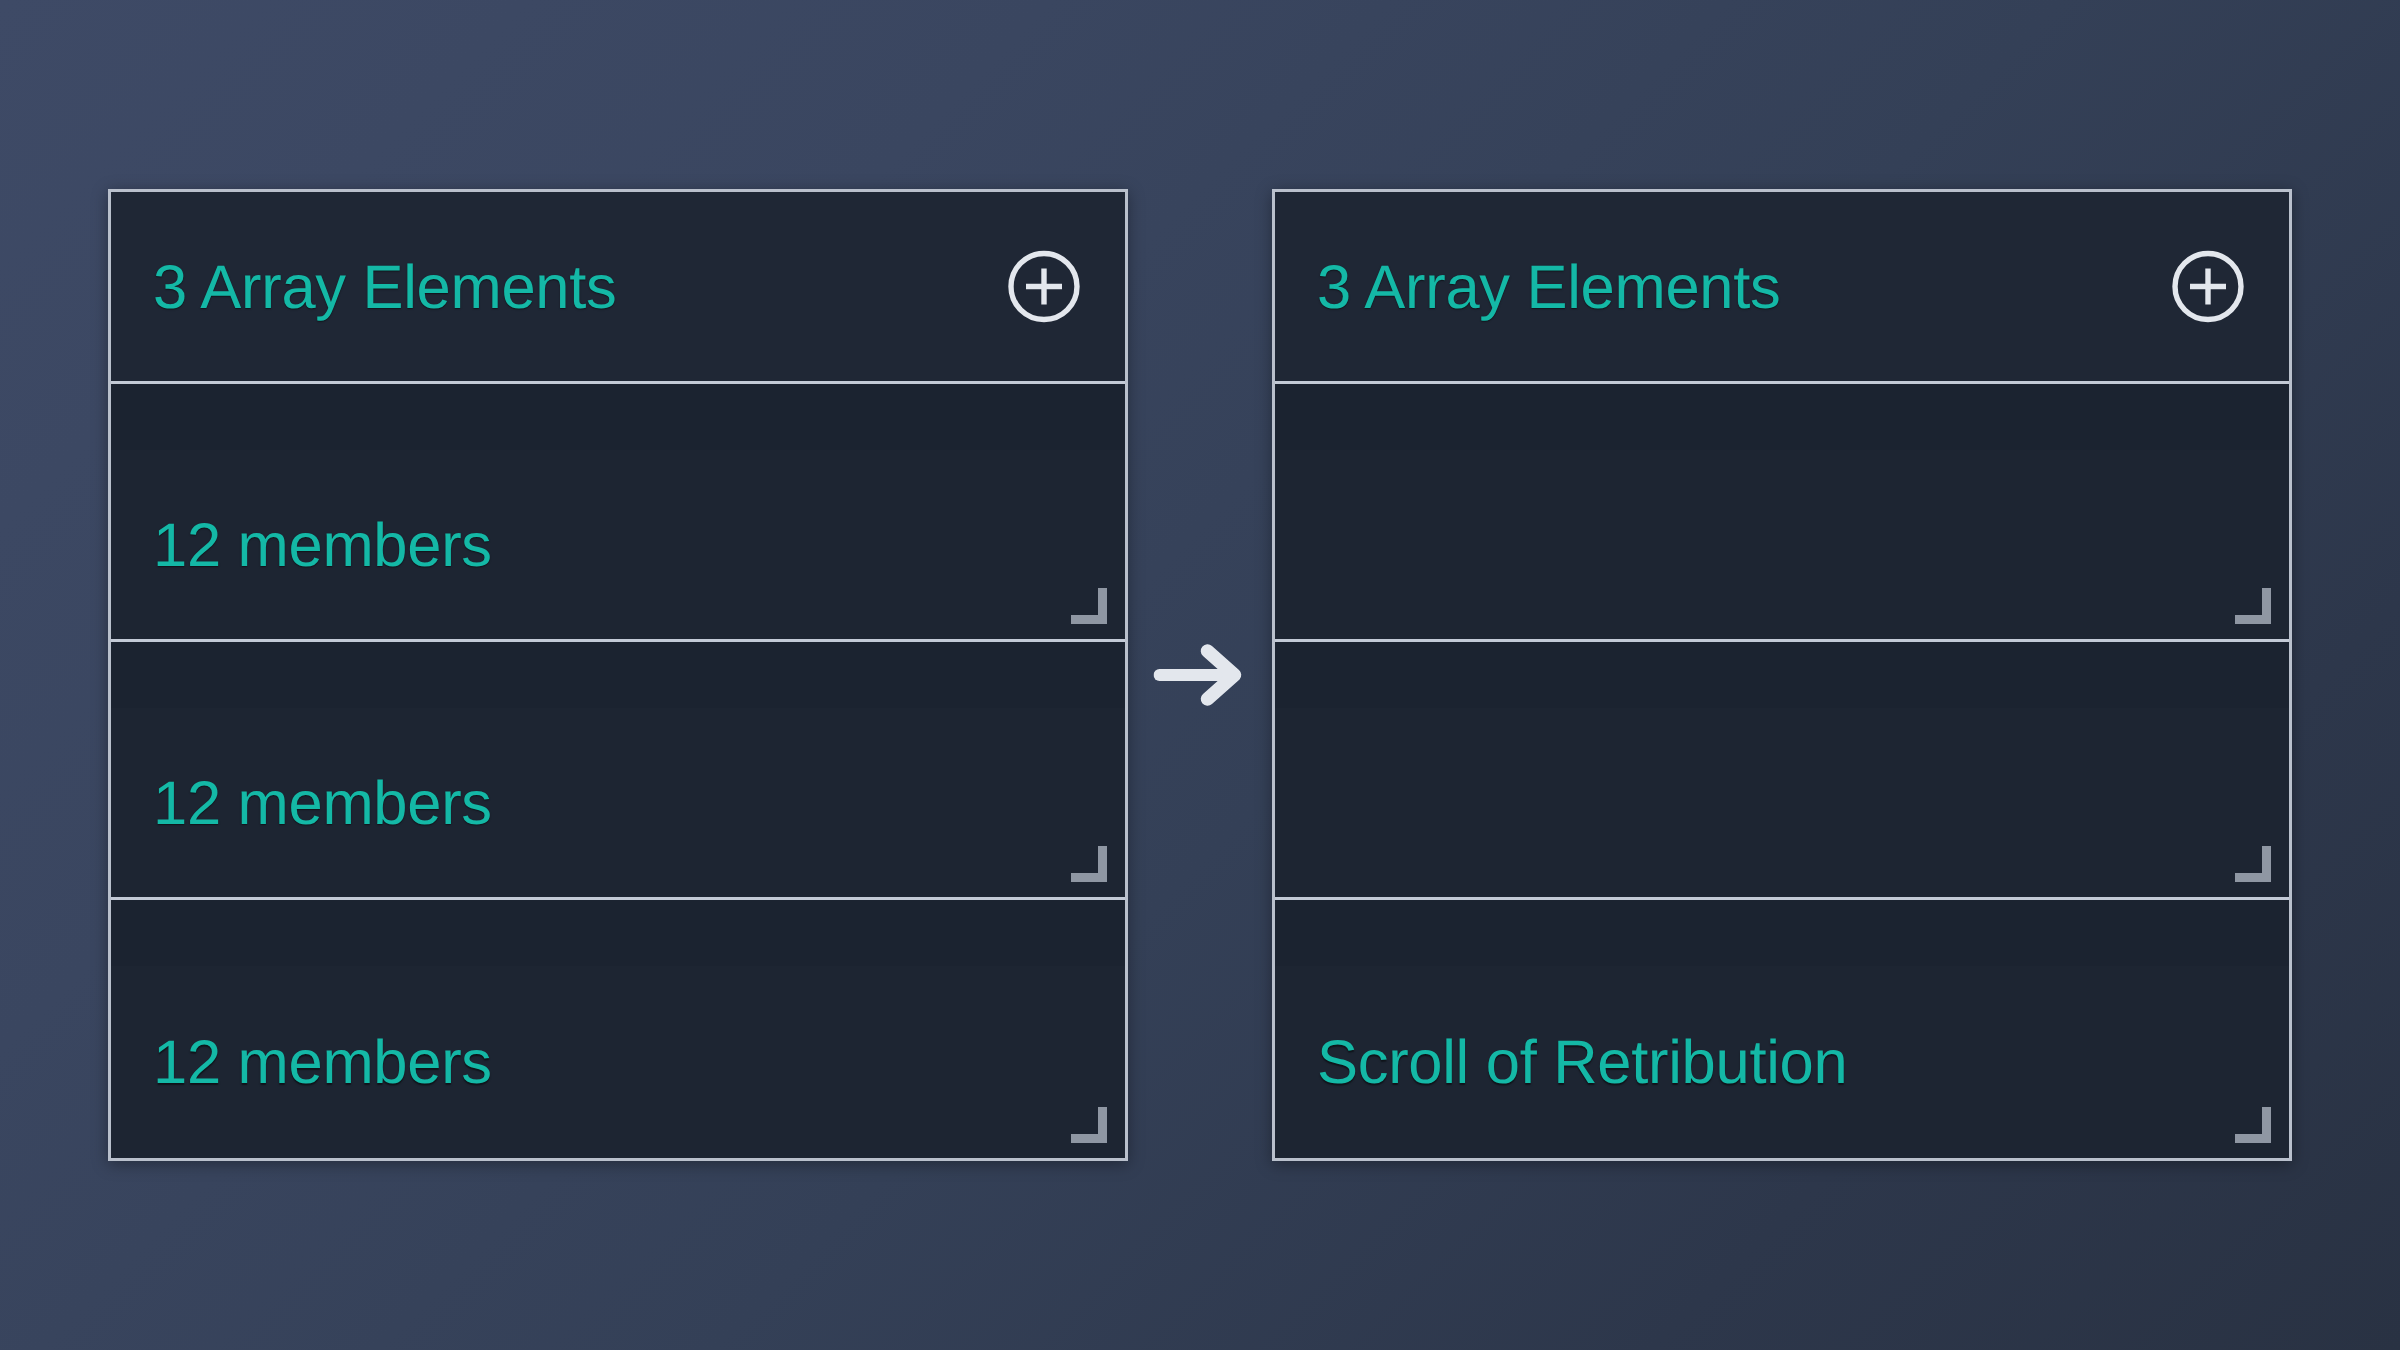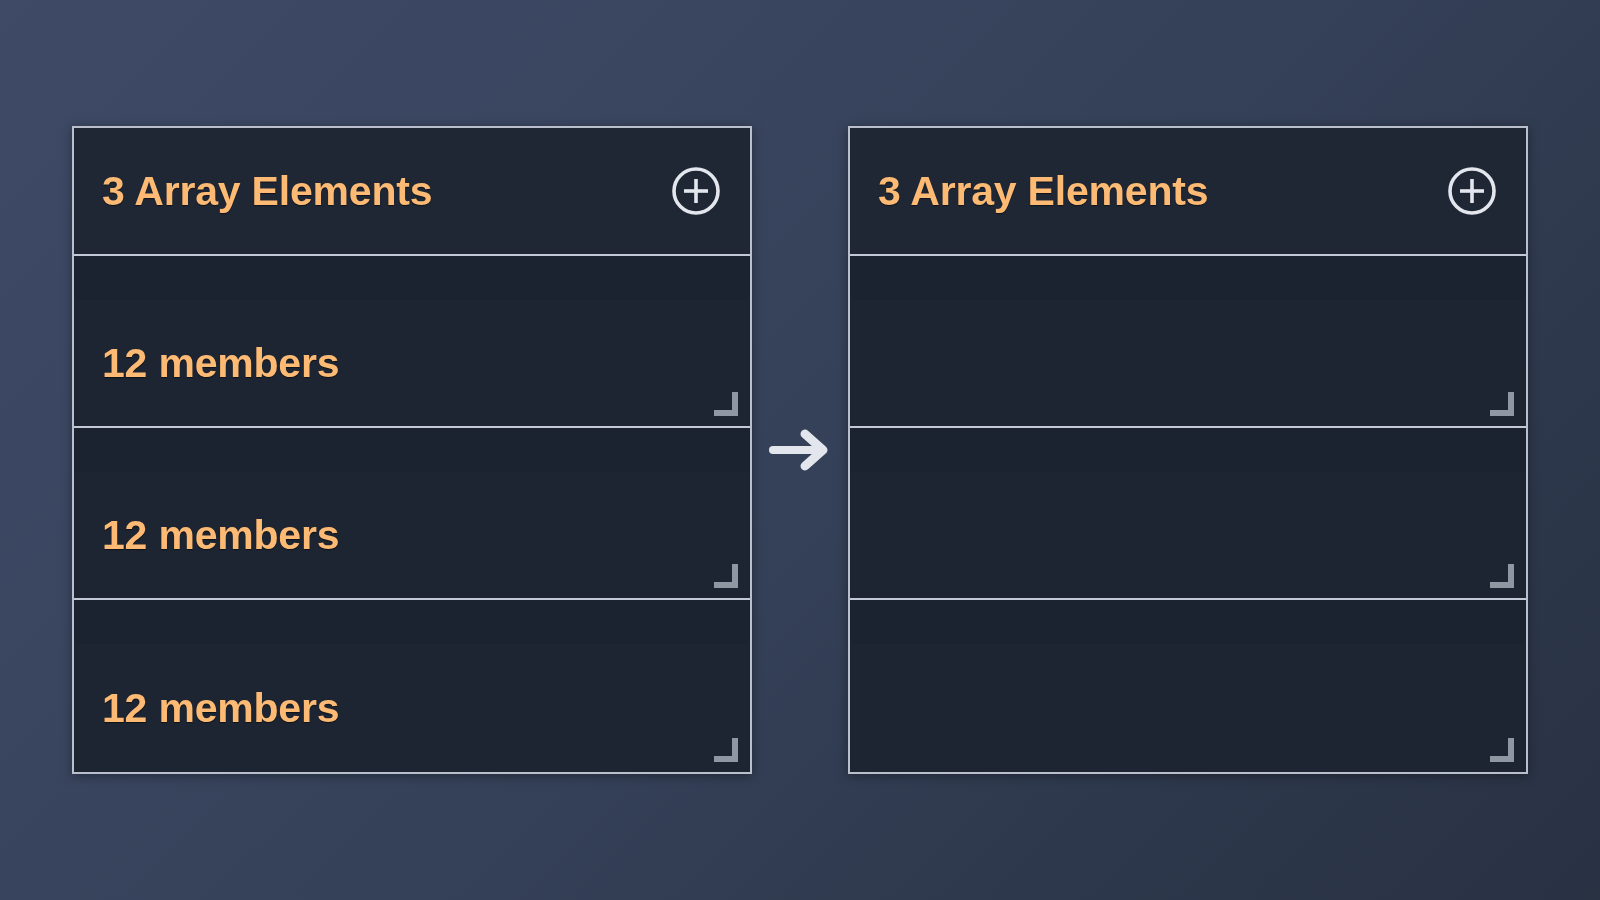--- a/index.html
+++ b/index.html
@@ -32,22 +32,22 @@
   }
   .row.header {
     background:#1f2735;
     justify-content:space-between;
     border-bottom:2px solid #c3cad6;
   }
   .row.item { border-bottom:2px solid #c3cad6;margin-top:44px; }
   .row.item:last-child { border-bottom:none; }
   .row-label {
     font-size:41px;
-    font-weight:bold;
-    color:#fdba74;
+    font-weight:normal;
+    color:#14b8a6;
     letter-spacing:-0.2px;
     white-space:nowrap;
     text-shadow:0 1px 1px rgba(0,0,0,0.5);
   }
   .plus-icon { width:52px; height:52px; flex:0 0 auto; display:block; }
   .handle {
     position:absolute;
     right:12px; bottom:10px;
     width:24px; height:24px;
     pointer-events:none;
@@ -129,20 +129,21 @@
     </div>
 
     <div class="row item">
       <span class="handle">
           <i class="h"></i>
           <i class="v"></i>
         </span>
     </div>
 
     <div class="row item">
+      <span class="row-label">Scroll of Retribution</span>
       <span class="handle">
           <i class="h"></i>
           <i class="v"></i>
         </span>
     </div>
   </div>
 
 </div>
 
 </body></html>

